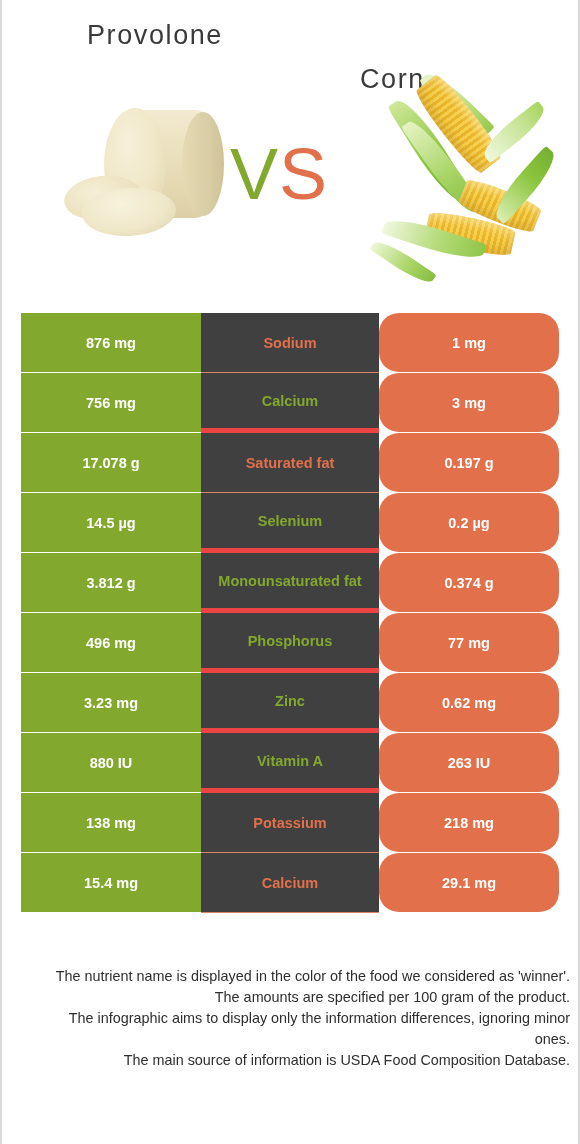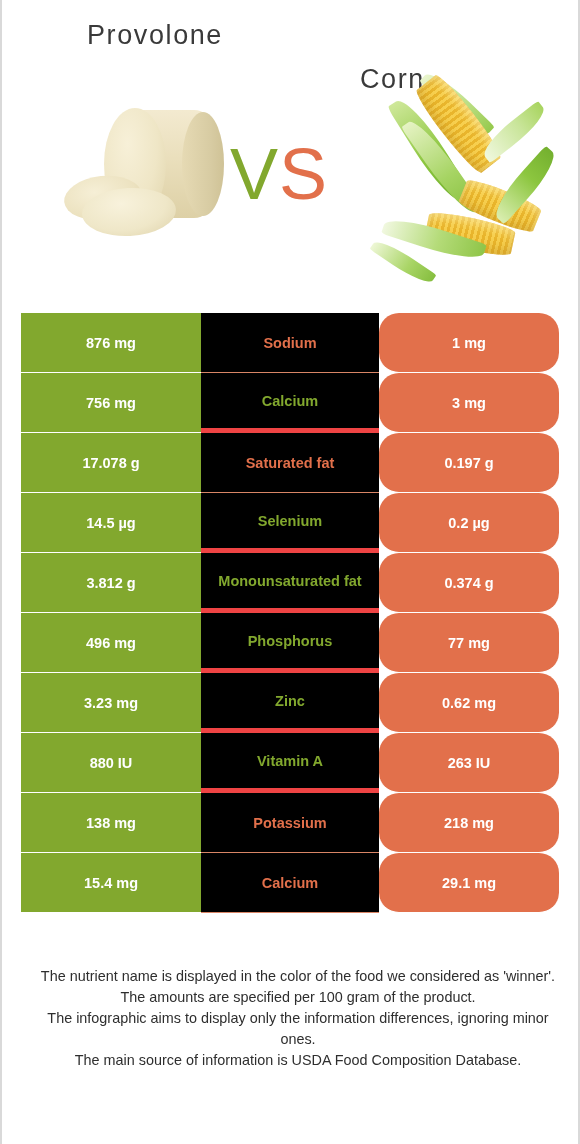--- a/index.html
+++ b/index.html
@@ -188,34 +188,34 @@
   .cell-left, .cell-right {
     width: 180px;
     color: #ffffff;
     font-weight: 600;
     border-bottom: 1.5px solid #ffffff;
   }
   .cell-left  { background: #82a82e; }
   .cell-right { background: #e2704b; border-radius: 20px; }
   .cell-mid {
     width: 178px;
-    background: #000000;
+    background: #404040;
     font-weight: 600;
     font-size: 14.5px;
   }
   .cell-mid.win-left  { color: #82a82e; border-bottom: 5px solid #ef4444; }
   .cell-mid.win-right { color: #e2704b; border-bottom: 1px solid #d98566; }
 
   
   .footer {
     position: absolute;
     top: 966px;
-    left: 32px;
+    left: 40px;
     width: 528px;
-    text-align: center;
+    text-align: right;
     font-size: 14.4px;
     line-height: 21px;
     color: #2e2e2e;
   }
   .footer p { margin: 0; }
 </style>
 </head>
 <body>
 
 <div class="titles">

